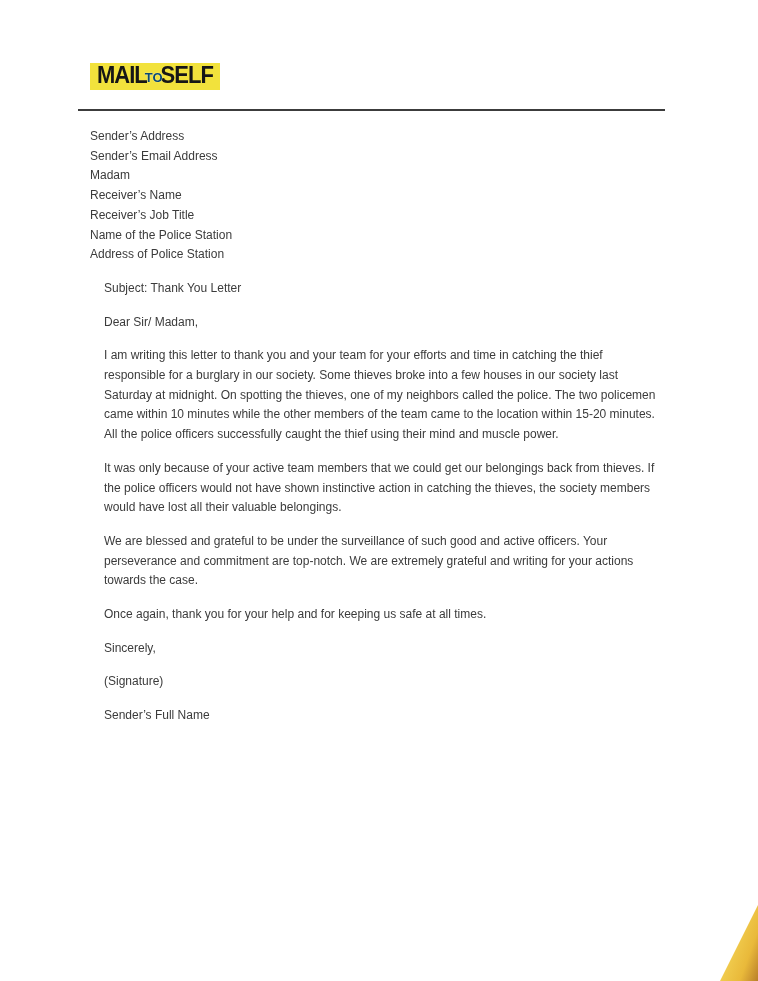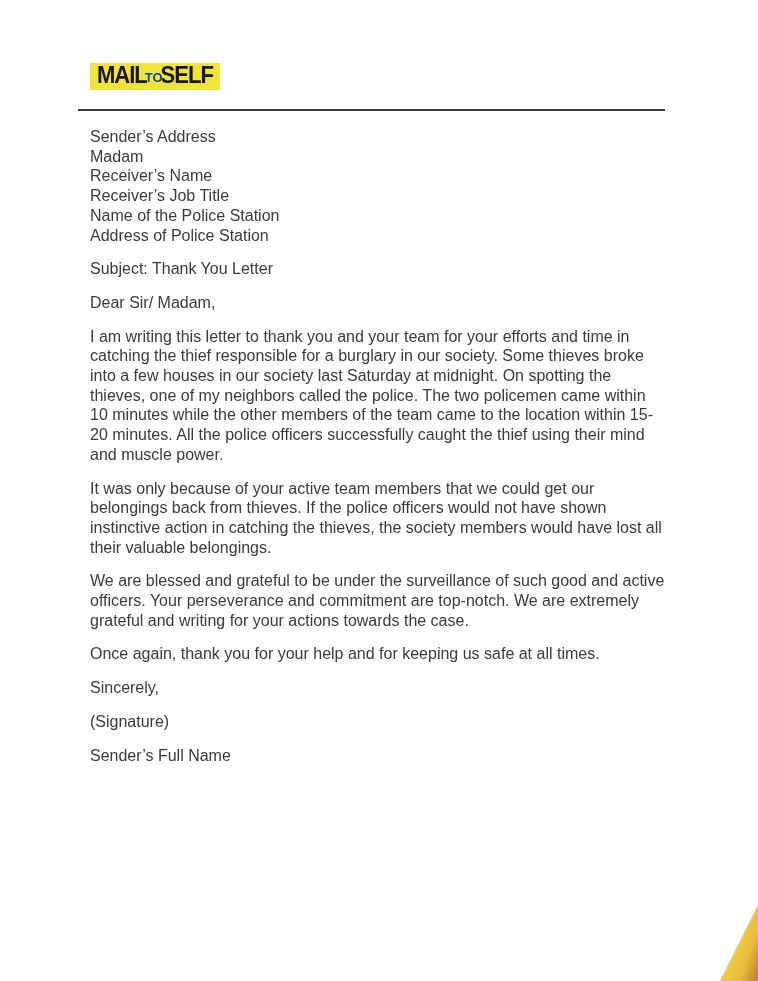--- a/index.html
+++ b/index.html
@@ -50,25 +50,25 @@
     top: 109px;
     width: 587px;
     height: 2px;
     background: #3c3c3c;
   }
   .content {
     position: absolute;
     left: 90px;
     top: 127px;
     width: 577px;
-    font-size: 16px;
+    font-size: 12px;
     line-height: 19.7px;
   }
   .content p {
-    margin: 0 0 14px 0;
+    margin: 0 0 14px 14px;
   }
   .address-block div {
     line-height: 19.7px;
   }
   .address-block {
     margin-bottom: 14px;
   }
   .corner-accent {
     position: absolute;
     right: 0;
@@ -89,20 +89,21 @@
     <span class="small">TO</span>
     <span class="big">SELF</span>
   </div>
 
   <div class="divider"></div>
 
   <div class="content">
 
     <div class="address-block">
       <div>Sender’s Address</div>
+      <div>Sender’s Email Address</div>
       <div>Madam</div>
       <div>Receiver’s Name</div>
       <div>Receiver’s Job Title</div>
       <div>Name of the Police Station</div>
       <div>Address of Police Station</div>
     </div>
 
     <p>Subject: Thank You Letter</p>
 
     <p>Dear Sir/ Madam,</p>

